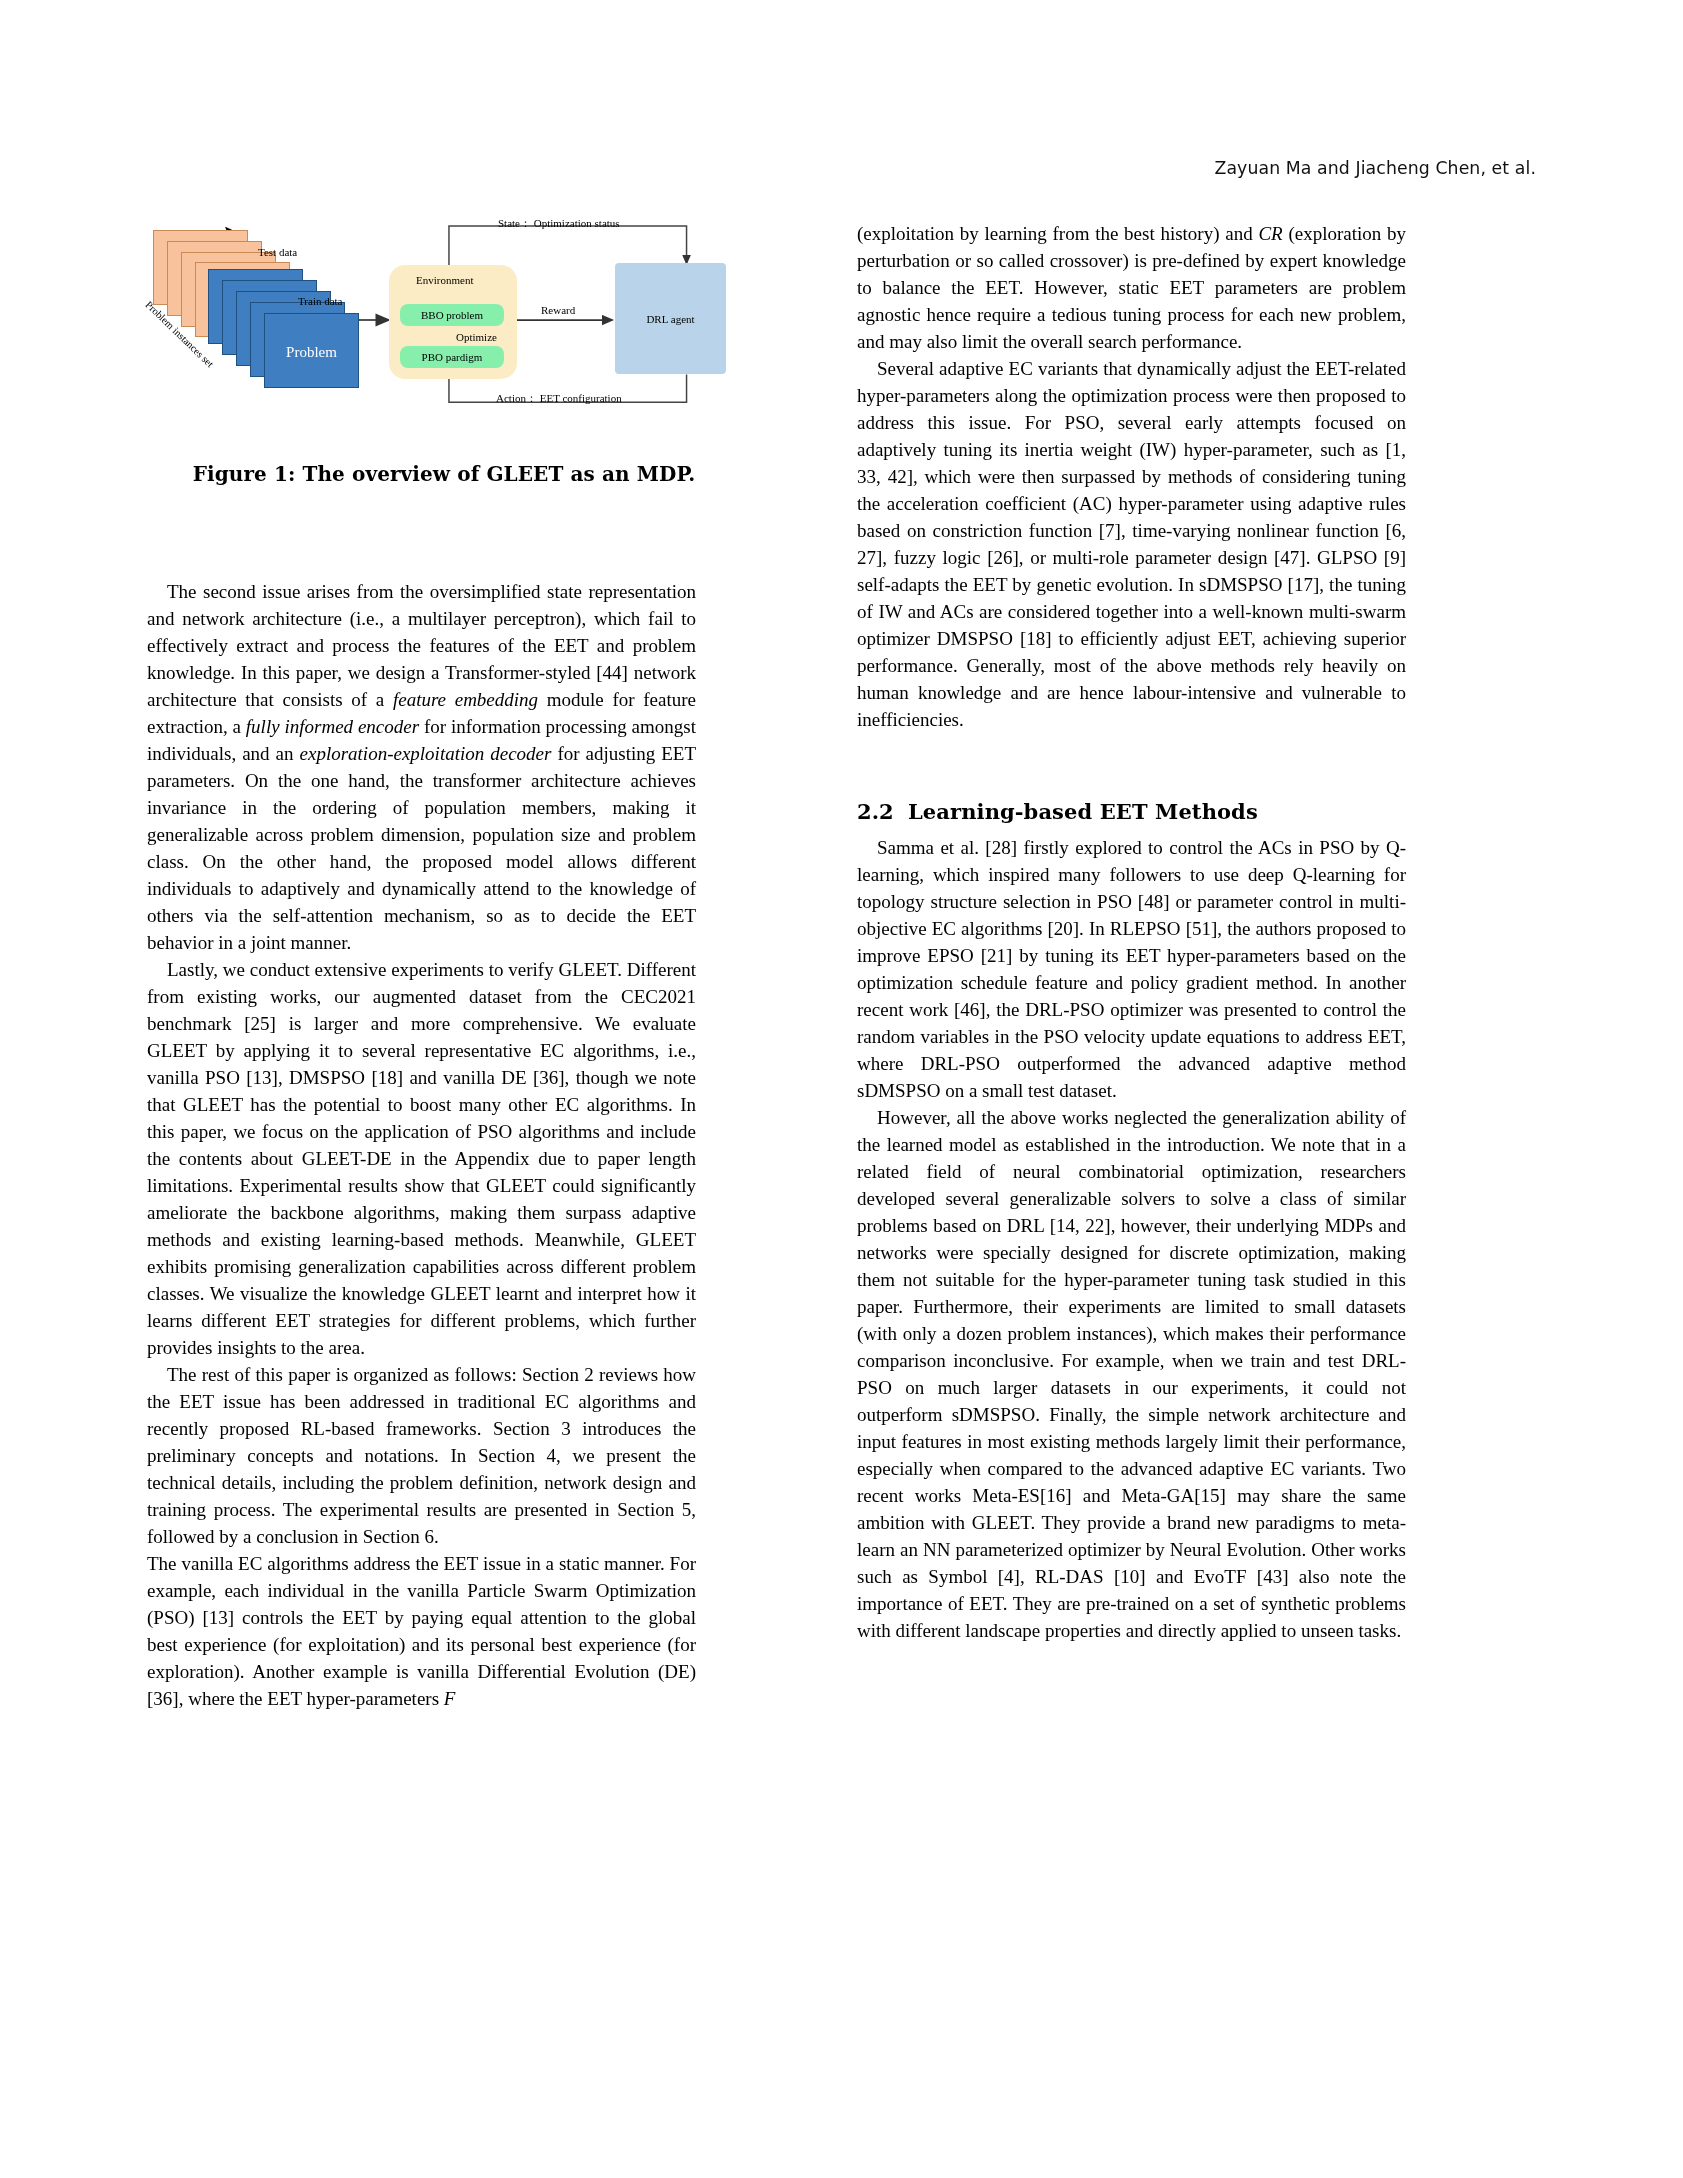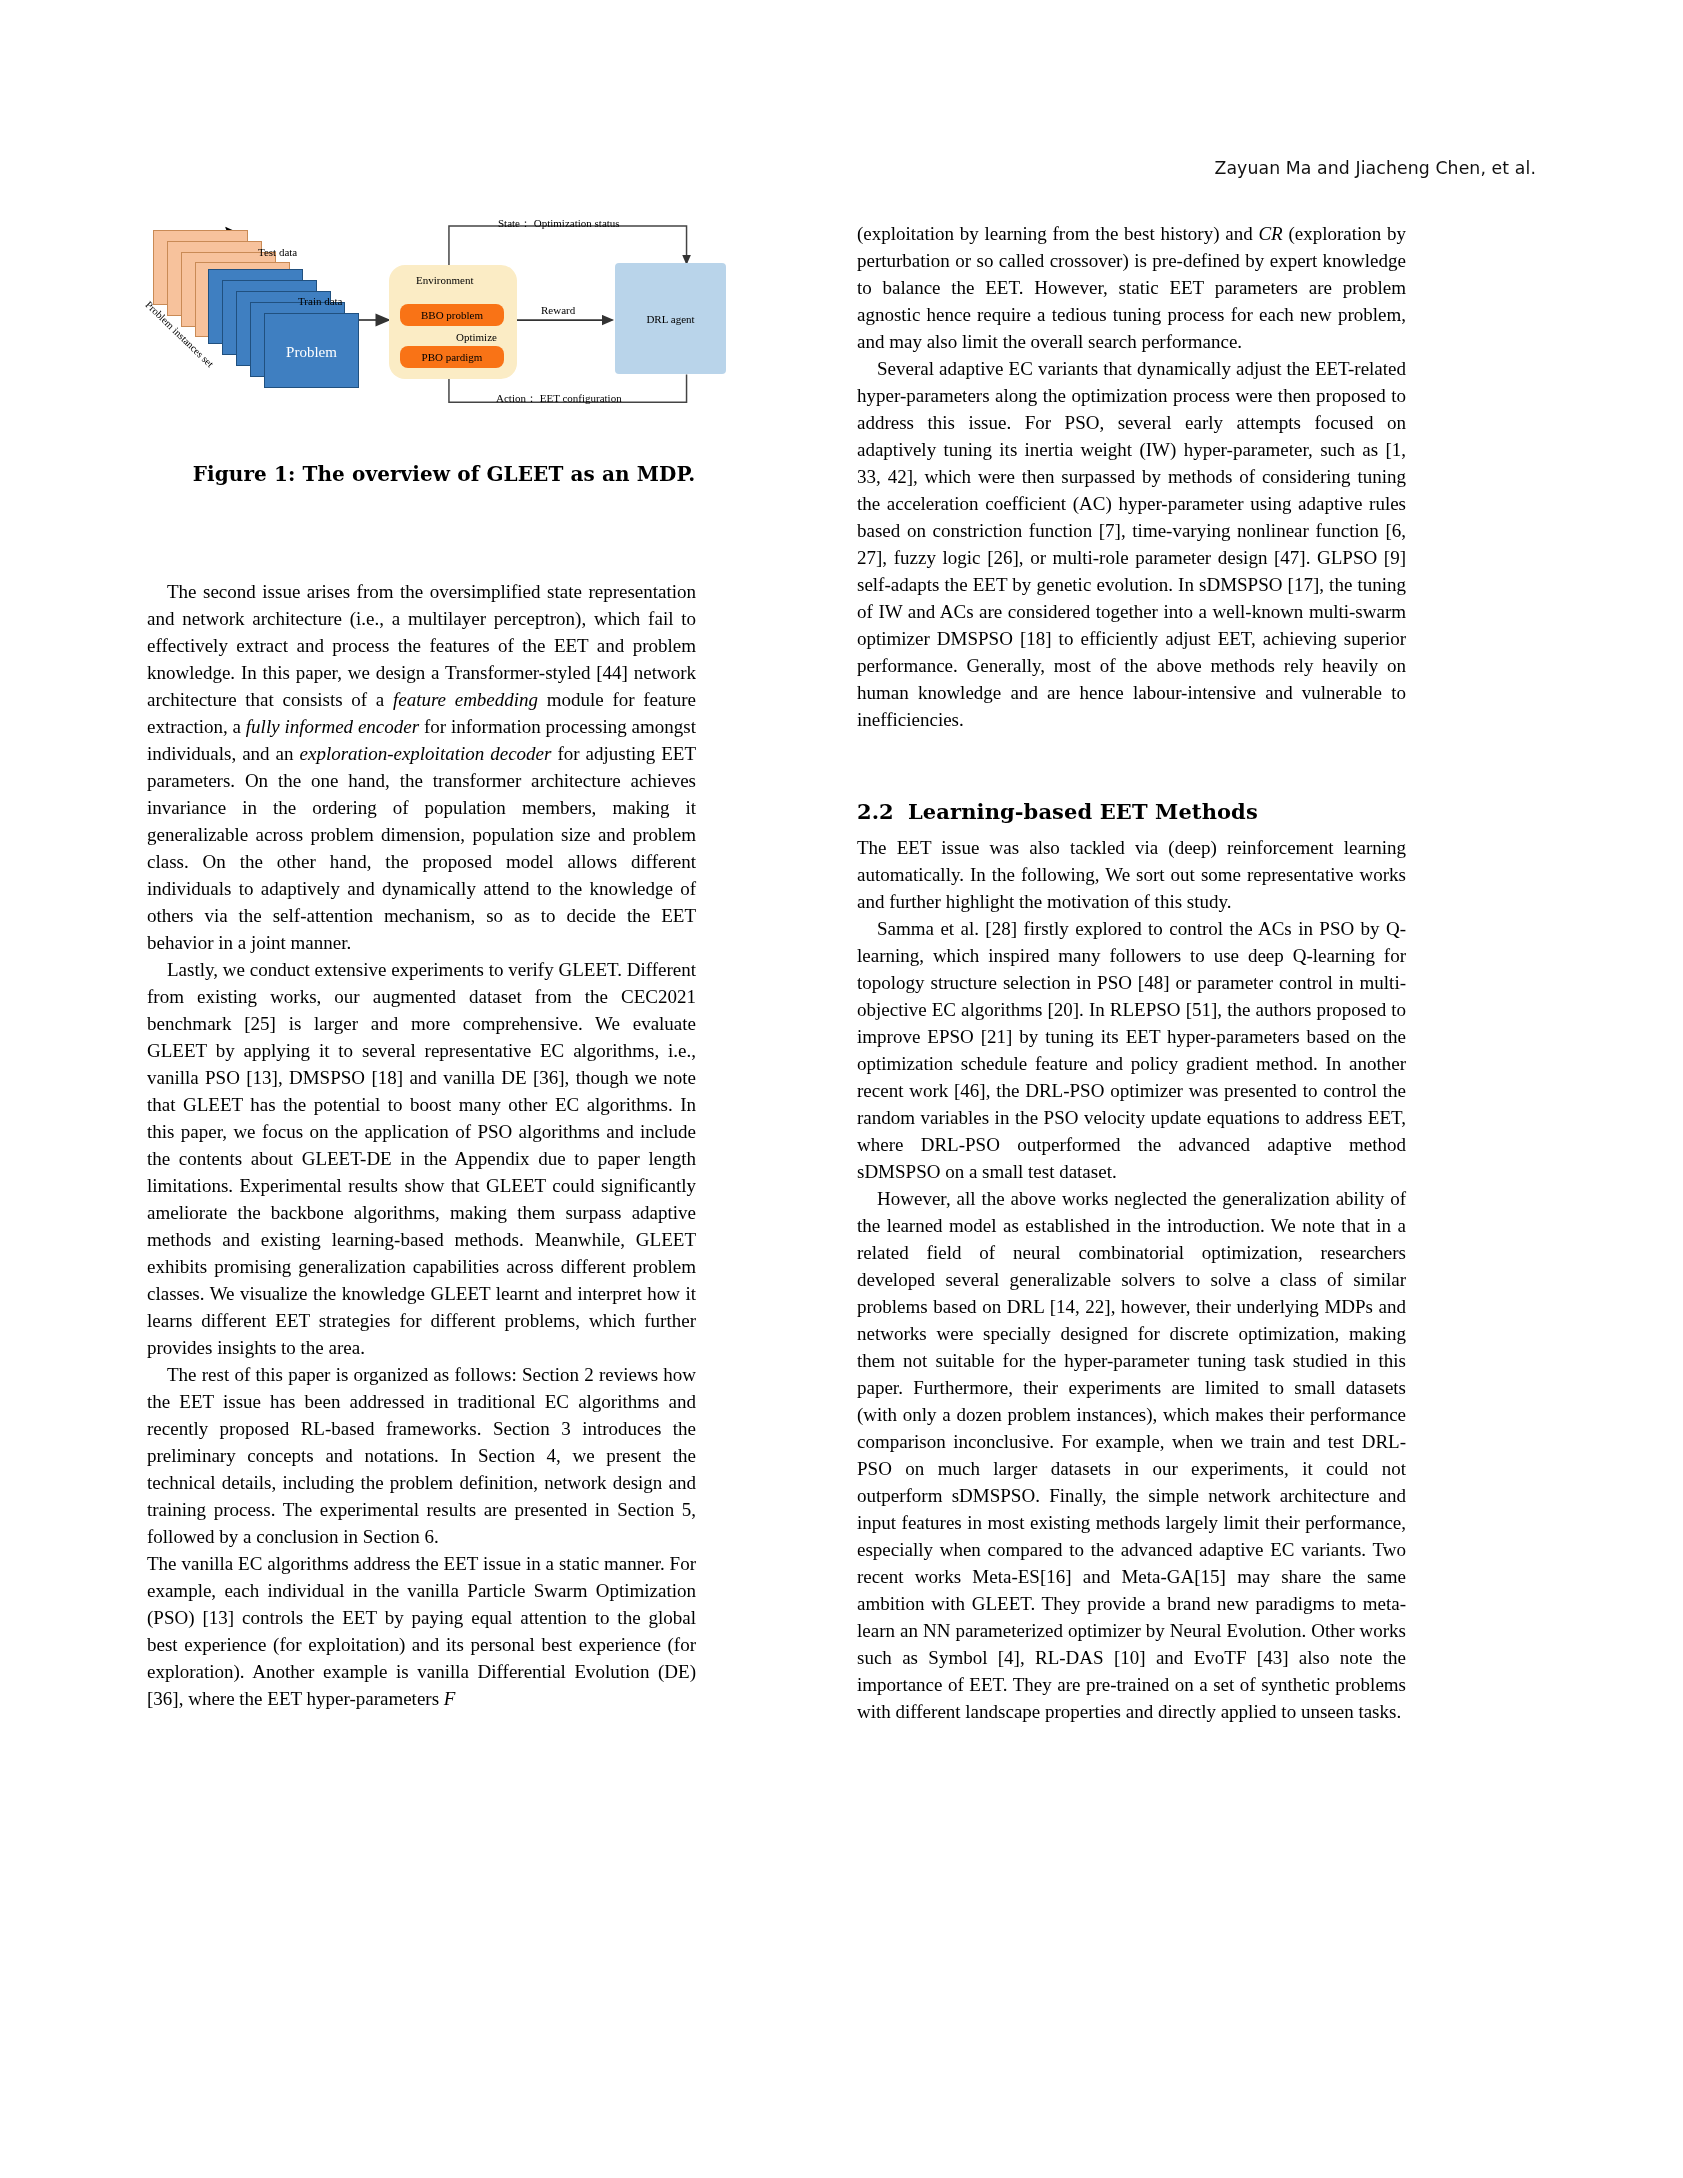--- a/index.html
+++ b/index.html
@@ -133,21 +133,21 @@
     font-family: "Liberation Serif", serif;
   }
 
   .env-box {
     position: absolute;
     background: #fbecc5;
     border-radius: 16px;
   }
   .inner-box {
     position: absolute;
-    background: #f97316;
+    background: #86efac;
     border-radius: 8px;
     display: flex;
     align-items: center;
     justify-content: center;
     font-size: 11px;
     font-family: "Liberation Serif", serif;
   }
   .agent-box {
     position: absolute;
     background: #b9d4ea;
@@ -251,21 +251,20 @@
   </div>
 
   <div class="col col-right">
 
     <p class="noindent"><span>(exploitation by learning from the best history) and </span><i>CR</i><span> (exploration by perturbation or so called crossover) is pre-defined by expert knowledge to balance the EET. However, static EET parameters are problem agnostic hence require a tedious tuning process for each new problem, and may also limit the overall search performance.</span></p>
 
     <p>Several adaptive EC variants that dynamically adjust the EET-related hyper-parameters along the optimization process were then proposed to address this issue. For PSO, several early attempts focused on adaptively tuning its inertia weight (IW) hyper-parameter, such as [1, 33, 42], which were then surpassed by methods of considering tuning the acceleration coefficient (AC) hyper-parameter using adaptive rules based on constriction function [7], time-varying nonlinear function [6, 27], fuzzy logic [26], or multi-role parameter design [47]. GLPSO [9] self-adapts the EET by genetic evolution. In sDMSPSO [17], the tuning of IW and ACs are considered together into a well-known multi-swarm optimizer DMSPSO [18] to efficiently adjust EET, achieving superior performance. Generally, most of the above methods rely heavily on human knowledge and are hence labour-intensive and vulnerable to inefficiencies.</p>
 
     <h3 class="subsec" style="margin-top:65px;"><span class="num">2.2</span><span>Learning-based EET Methods</span></h3>
 
-    <p class="noindent">The EET issue was also tackled via (deep) reinforcement learning automatically. In the following, We sort out some representative works and further highlight the motivation of this study.</p>
 
     <p>Samma et al. [28] firstly explored to control the ACs in PSO by Q-learning, which inspired many followers to use deep Q-learning for topology structure selection in PSO [48] or parameter control in multi-objective EC algorithms [20]. In RLEPSO [51], the authors proposed to improve EPSO [21] by tuning its EET hyper-parameters based on the optimization schedule feature and policy gradient method. In another recent work [46], the DRL-PSO optimizer was presented to control the random variables in the PSO velocity update equations to address EET, where DRL-PSO outperformed the advanced adaptive method sDMSPSO on a small test dataset.</p>
 
     <p>However, all the above works neglected the generalization ability of the learned model as established in the introduction. We note that in a related field of neural combinatorial optimization, researchers developed several generalizable solvers to solve a class of similar problems based on DRL [14, 22], however, their underlying MDPs and networks were specially designed for discrete optimization, making them not suitable for the hyper-parameter tuning task studied in this paper. Furthermore, their experiments are limited to small datasets (with only a dozen problem instances), which makes their performance comparison inconclusive. For example, when we train and test DRL-PSO on much larger datasets in our experiments, it could not outperform sDMSPSO. Finally, the simple network architecture and input features in most existing methods largely limit their performance, especially when compared to the advanced adaptive EC variants. Two recent works Meta-ES[16] and Meta-GA[15] may share the same ambition with GLEET. They provide a brand new paradigms to meta-learn an NN parameterized optimizer by Neural Evolution. Other works such as Symbol [4], RL-DAS [10] and EvoTF [43] also note the importance of EET. They are pre-trained on a set of synthetic problems with different landscape properties and directly applied to unseen tasks.</p>
   </div>
 
 </div>
 
 
 </body></html>

